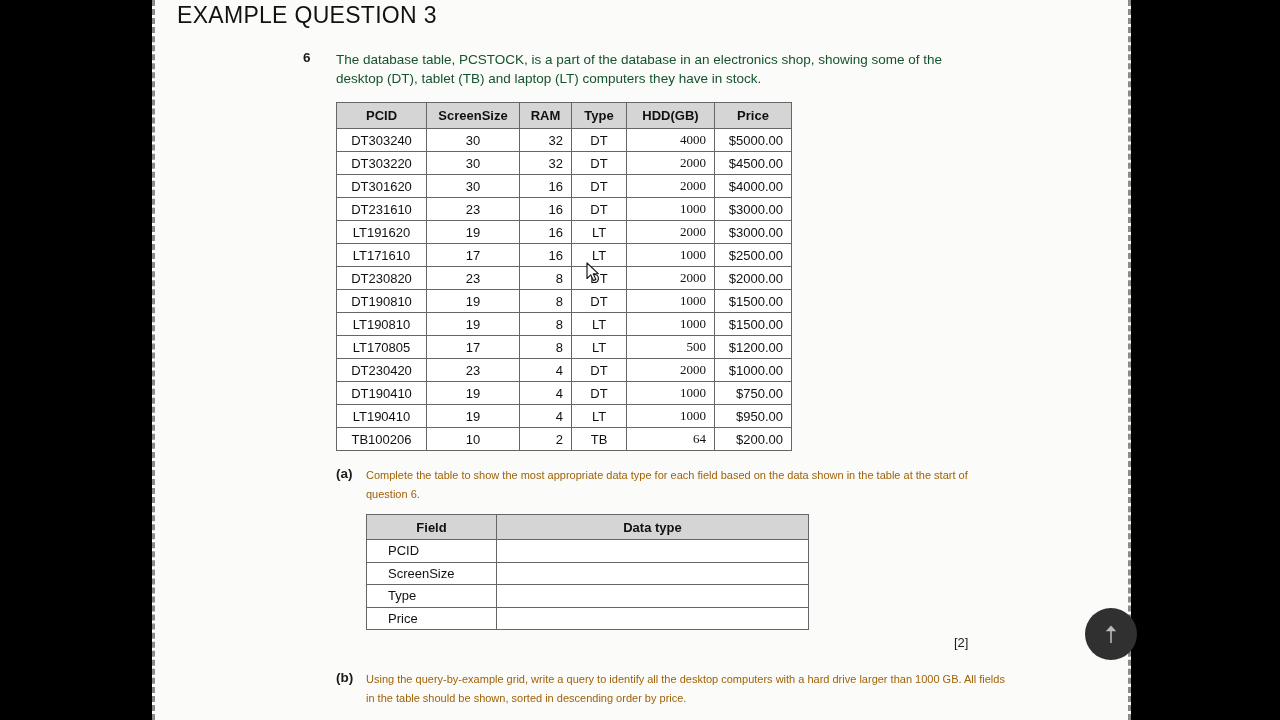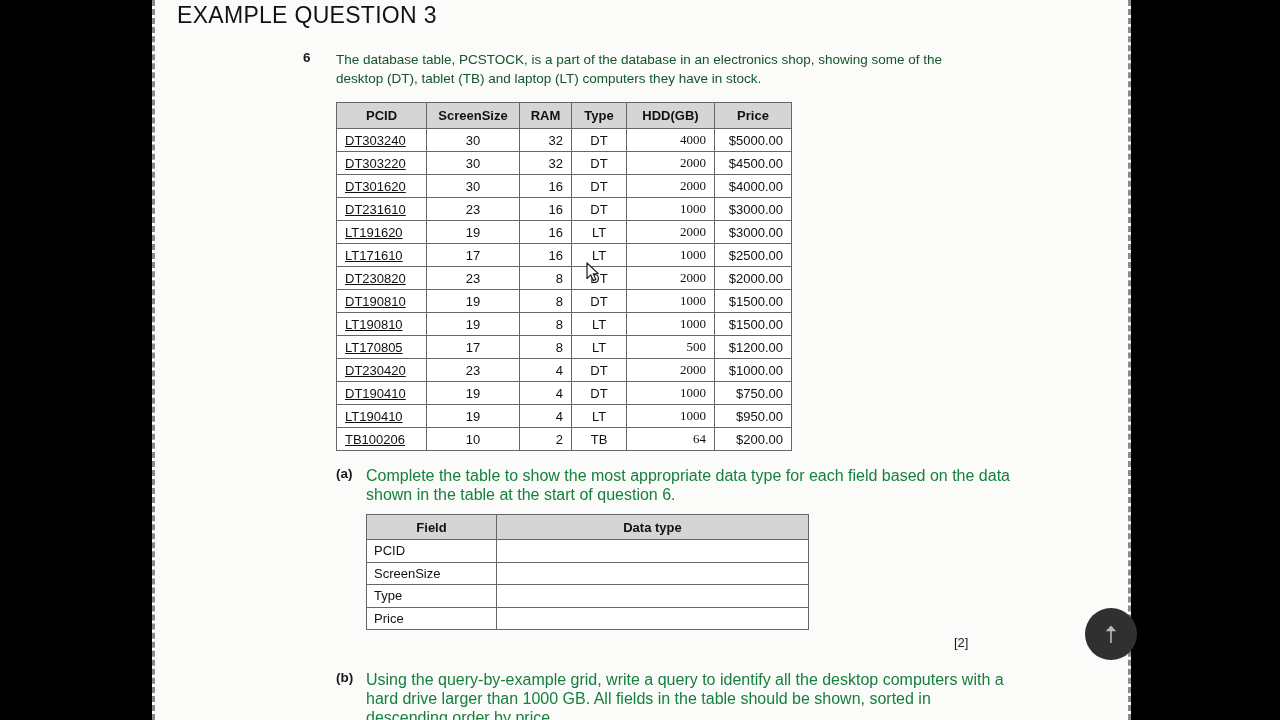--- a/index.html
+++ b/index.html
@@ -78,56 +78,56 @@
     padding: 0 8px;
     font-weight: normal;
     white-space: nowrap;
   }
   #pcstock-table thead th {
     background: #d5d5d5;
     font-weight: bold;
     text-align: center;
     height: 26px;
   }
-  #pcstock-table td.c-pcid   { width: 90px; text-align: left; text-decoration: underline; }
+  #pcstock-table td.c-pcid   { width: 90px; text-align: center; }
   #pcstock-table td.c-screen { width: 93px; text-align: center; }
   #pcstock-table td.c-ram    { width: 52px; text-align: right; }
   #pcstock-table td.c-type   { width: 55px; text-align: center; }
   #pcstock-table td.c-hdd    { width: 88px; text-align: right; font-family: Liberation Serif, serif; }
   #pcstock-table td.c-price  { width: 77px; text-align: right; }
 
   
   .part-label {
     position: absolute;
     font-size: 13.5px;
     font-weight: bold;
     color: #1a1a1a;
   }
   .part-text {
     position: absolute;
-    font-size: 16px;
+    font-size: 11px;
     line-height: 19px;
-    color: #15803d;
+    color: #a16207;
   }
   #a-label { left: 181px; top: 466px; }
   #a-text  { left: 211px; top: 466px; width: 644px; }
 
   #datatype-table {
     position: absolute;
     left: 211px; top: 514px;
     border-collapse: collapse;
     font-size: 13px;
     color: #111;
     background: #ffffff;
     border: 1.5px solid #555;
   }
   #datatype-table th, #datatype-table tD, #datatype-table td {
     border: 1px solid #666;
     height: 22.5px;
-    padding: 0 7px;
+    padding: 0 21px;
     font-weight: normal;
   }
   #datatype-table thead th {
     background: #d5d5d5;
     font-weight: bold;
     text-align: center;
     height: 25px;
   }
   #datatype-table td.c-field { width: 130px; text-align: left; }
   #datatype-table td.c-dtype { width: 312px; }

